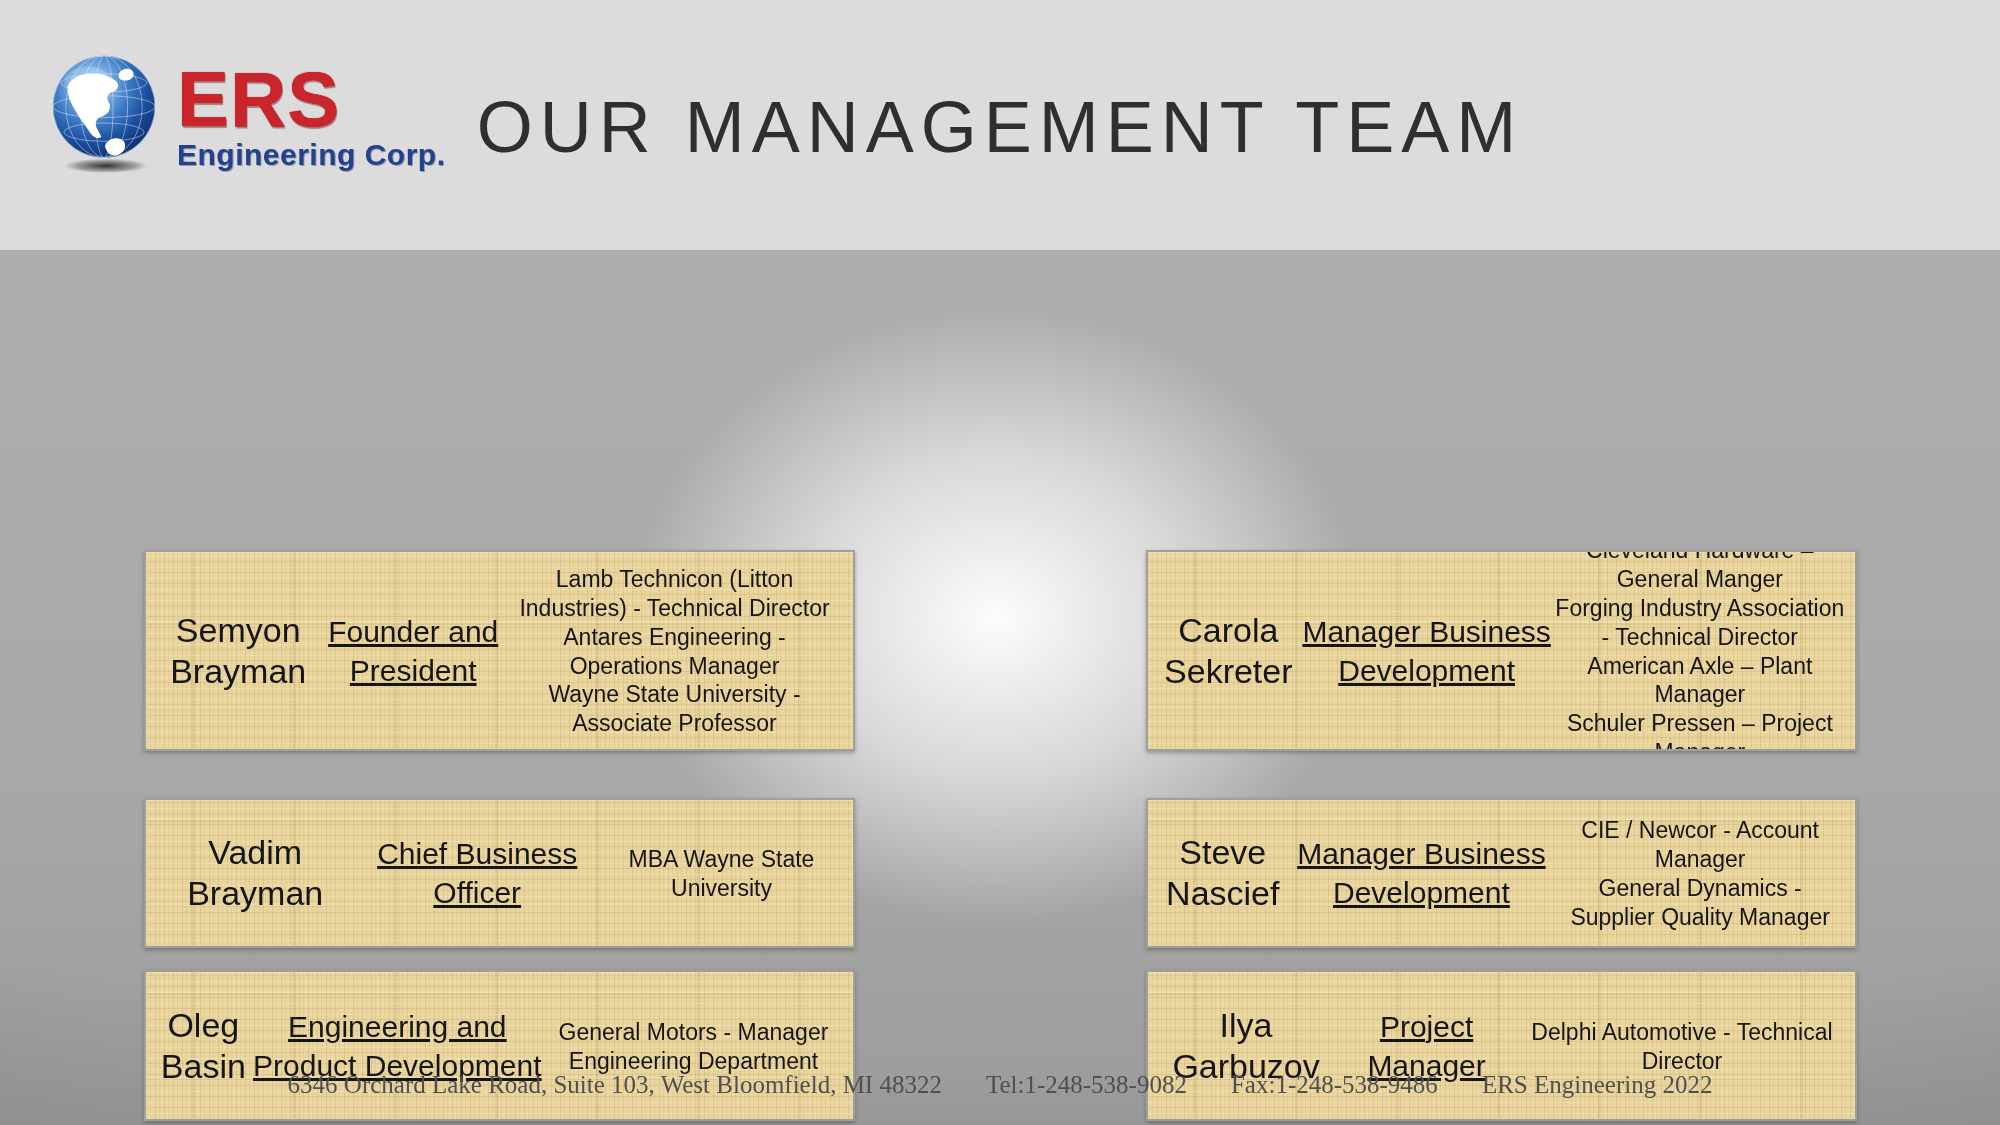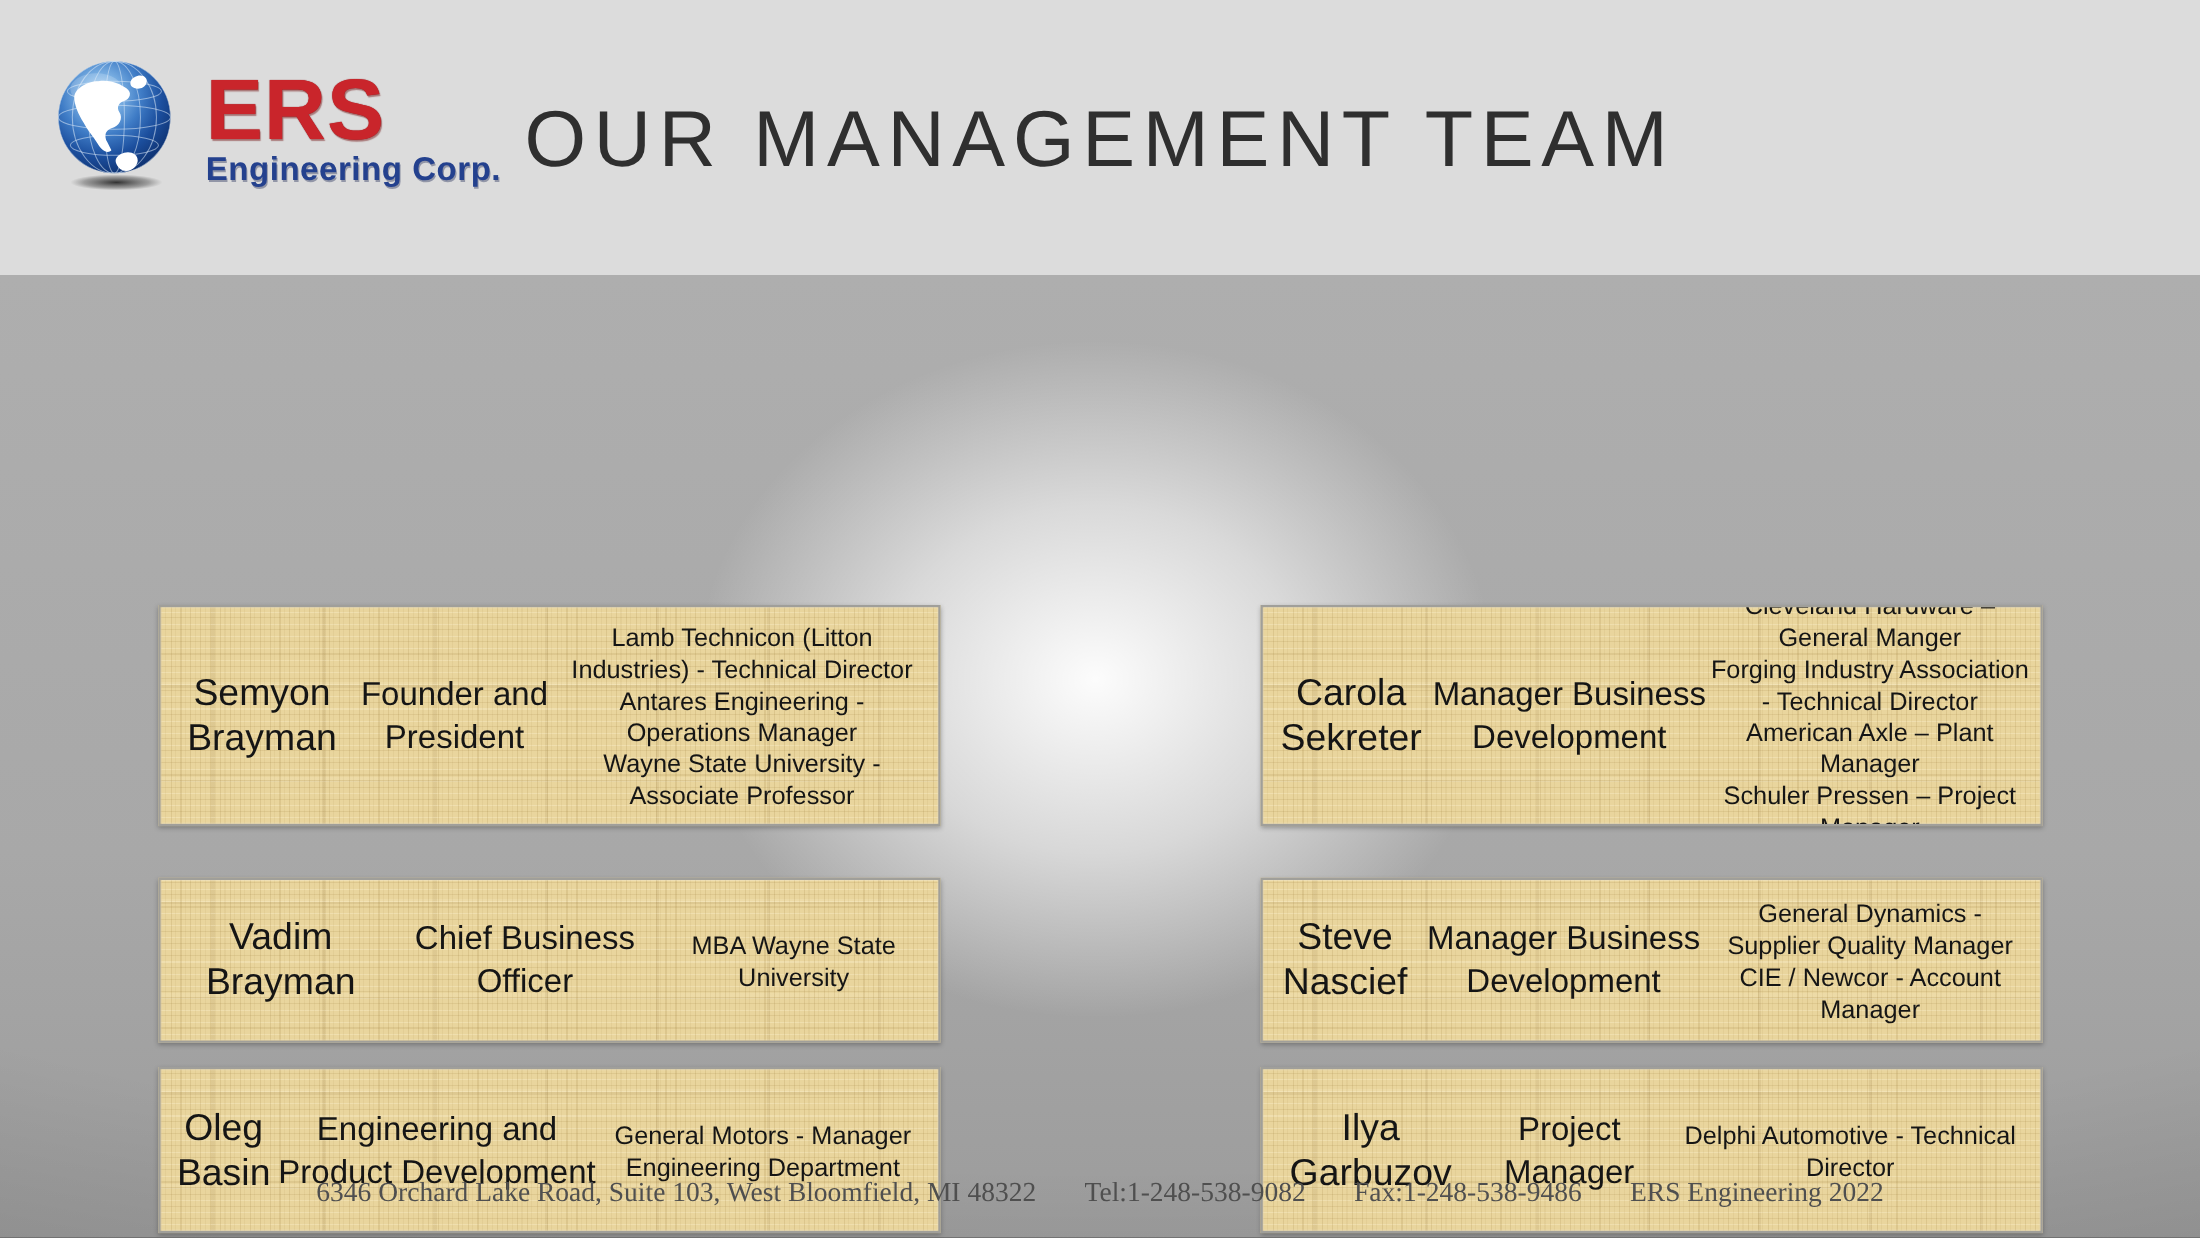--- a/index.html
+++ b/index.html
@@ -7,21 +7,21 @@
     position:relative;
     width:2000px;height:1125px;
     overflow:hidden;
     font-family:"Liberation Sans",sans-serif;
   }
   
   .topbar{
     position:absolute;top:0;left:0;width:2000px;height:250px;
     background:#dcdcdc;
   }
-  .logo{position:absolute;left:45px;top:52px;display:flex;align-items:flex-start;gap:10px;}
+  .logo{position:absolute;left:45px;top:52px;display:flex;align-items:flex-start;}
   .globe{width:118px;height:122px;display:block;}
   .logo-text{margin-left:14px;padding-top:12px;}
   .logo-ers{
     font-size:78px;font-weight:bold;line-height:0.92;letter-spacing:1px;
     color:#c9252b;
     text-shadow:1px 2px 1px rgba(110,10,10,.45), 0 0 1px #8c1418;
   }
   .logo-sub{
     font-size:30px;font-weight:bold;letter-spacing:0.5px;margin-top:2px;
     color:#24418e;
@@ -55,21 +55,21 @@
     display:flex;flex-direction:row;justify-content:center;align-items:center;
     text-align:center;color:#151515;padding:4px 10px;overflow:hidden;
   }
   #cards .card:nth-child(odd){left:144px;}
   #cards .card:nth-child(even){left:1146px;}
   #cards .card:nth-child(1),#cards .card:nth-child(2){top:300px;height:201px;}
   #cards .card:nth-child(3),#cards .card:nth-child(4){top:548px;height:150px;}
   #cards .card:nth-child(5),#cards .card:nth-child(6){top:720px;height:151px;justify-content:flex-end;}
   #cards .card:nth-child(7),#cards .card:nth-child(8){top:905px;height:151px;}
   .member-name{font-size:34px;line-height:1.2;}
-  .member-role{font-size:30px;line-height:1.3;}
+  .member-role{font-size:30px;line-height:1.3;text-decoration:underline;}
   .member-history{font-size:23px;line-height:1.26;margin-top:2px;}
   
   .footer{
     position:absolute;left:0;bottom:26px;width:2000px;
     text-align:center;
     font-family:"Liberation Serif",serif;
     font-size:25px;color:#4f4f4f;
   }
   .footer span{margin:16px 22px;}
 </style>
@@ -153,22 +153,22 @@
     <div class="member-role">Chief Business Officer</div>
     <div class="member-history">
             <div>MBA Wayne State University</div>
           </div>
   </section>
 
   <section class="card">
     <div class="member-name">Steve Nascief</div>
     <div class="member-role">Manager Business Development</div>
     <div class="member-history">
+            <div>CIE / Newcor - Account Manager</div>
             <div>General Dynamics - Supplier Quality Manager</div>
-            <div>CIE / Newcor - Account Manager</div>
           </div>
   </section>
 
   <section class="card">
     <div class="member-name">Oleg Basin</div>
     <div class="member-role">Engineering and Product Development</div>
     <div class="member-history">
             <div>General Motors - Manager Engineering Department</div>
           </div>
   </section>

